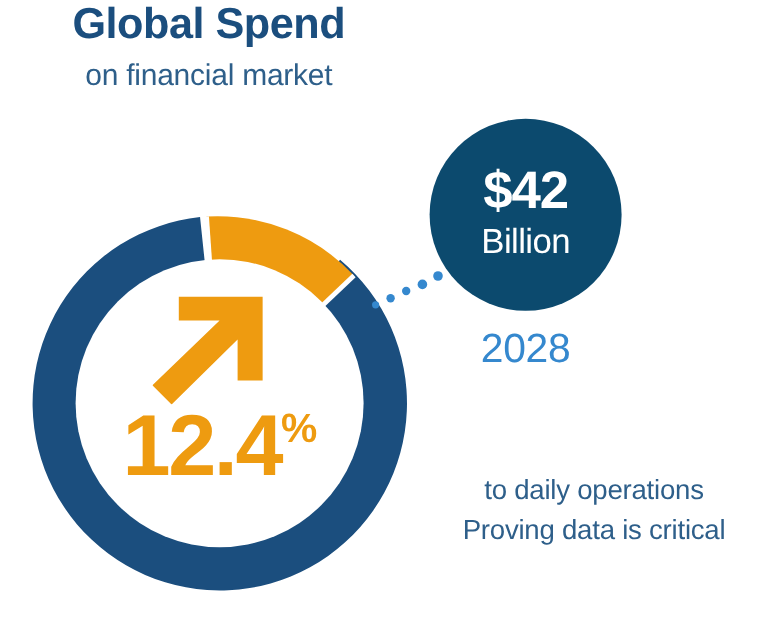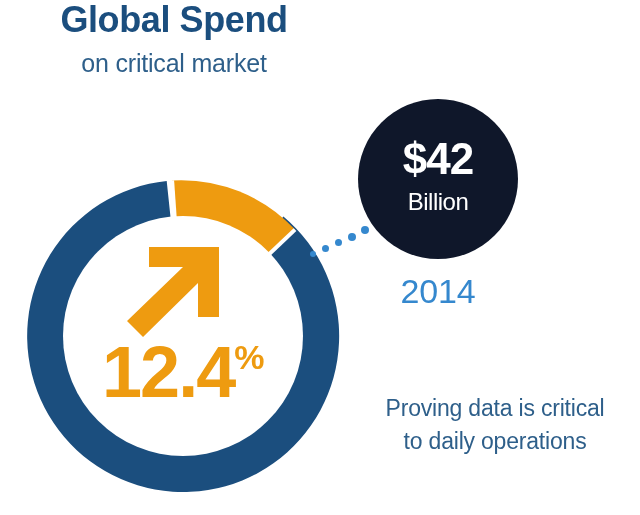--- a/index.html
+++ b/index.html
@@ -116,35 +116,35 @@
   }
 
   
   .bubble {
     position: absolute;
     left: 358px;
     top: 99px;
     width: 160px;
     height: 160px;
     border-radius: 50%;
-    background: #0f172a;
+    background: #0c4a6e;
     color: #ffffff;
     display: flex;
     flex-direction: column;
     align-items: center;
     justify-content: center;
   }
   .bubble-amount {
     font-size: 44px;
     font-weight: bold;
     line-height: 46px;
     letter-spacing: -1px;
   }
   .bubble-unit {
-    font-size: 24px;
+    font-size: 29px;
     font-weight: 300;
     line-height: 40px;
     letter-spacing: -0.5px;
   }
 
   
   .year {
     position: absolute;
     left: 358px;
     top: 272px;
@@ -171,21 +171,21 @@
   }
 </style>
 </head>
 <body>
 
 <div id="infographic">
 
   <div class="heading-block">
     <div class="title">Global Spend</div>
     <div class="subtitle">
-      <div>on critical market</div>
+      <div>on financial market</div>
     </div>
   </div>
 
   <div class="donut-wrap">
     <svg class="donut-svg" viewBox="0 0 316 316">
 
       <path d="M 158 158 L 258.4 38.5 A 156 156 0 1 1 141.7 2.9 Z" fill="#1B4E7E"></path>
 
       <path d="M 158 158 L 147.1 2.4 A 156 156 0 0 1 270.0 51.6 Z" fill="#EE9B10"></path>
 
@@ -212,20 +212,20 @@
     <span class="dot" style="left:25px; top:17px; width:7px;  height:7px;"></span>
     <span class="dot" style="left:38px; top:11px; width:8px;  height:8px;"></span>
     <span class="dot" style="left:51px; top:4px;  width:8px;  height:8px;"></span>
   </div>
 
   <div class="bubble">
     <div class="bubble-amount">$42</div>
     <div class="bubble-unit">Billion</div>
   </div>
 
-  <div class="year">2014</div>
+  <div class="year">2028</div>
 
   <div class="caption">
+    <div>to daily operations</div>
     <div>Proving data is critical</div>
-    <div>to daily operations</div>
   </div>
 
 </div>
 
 </body></html>

